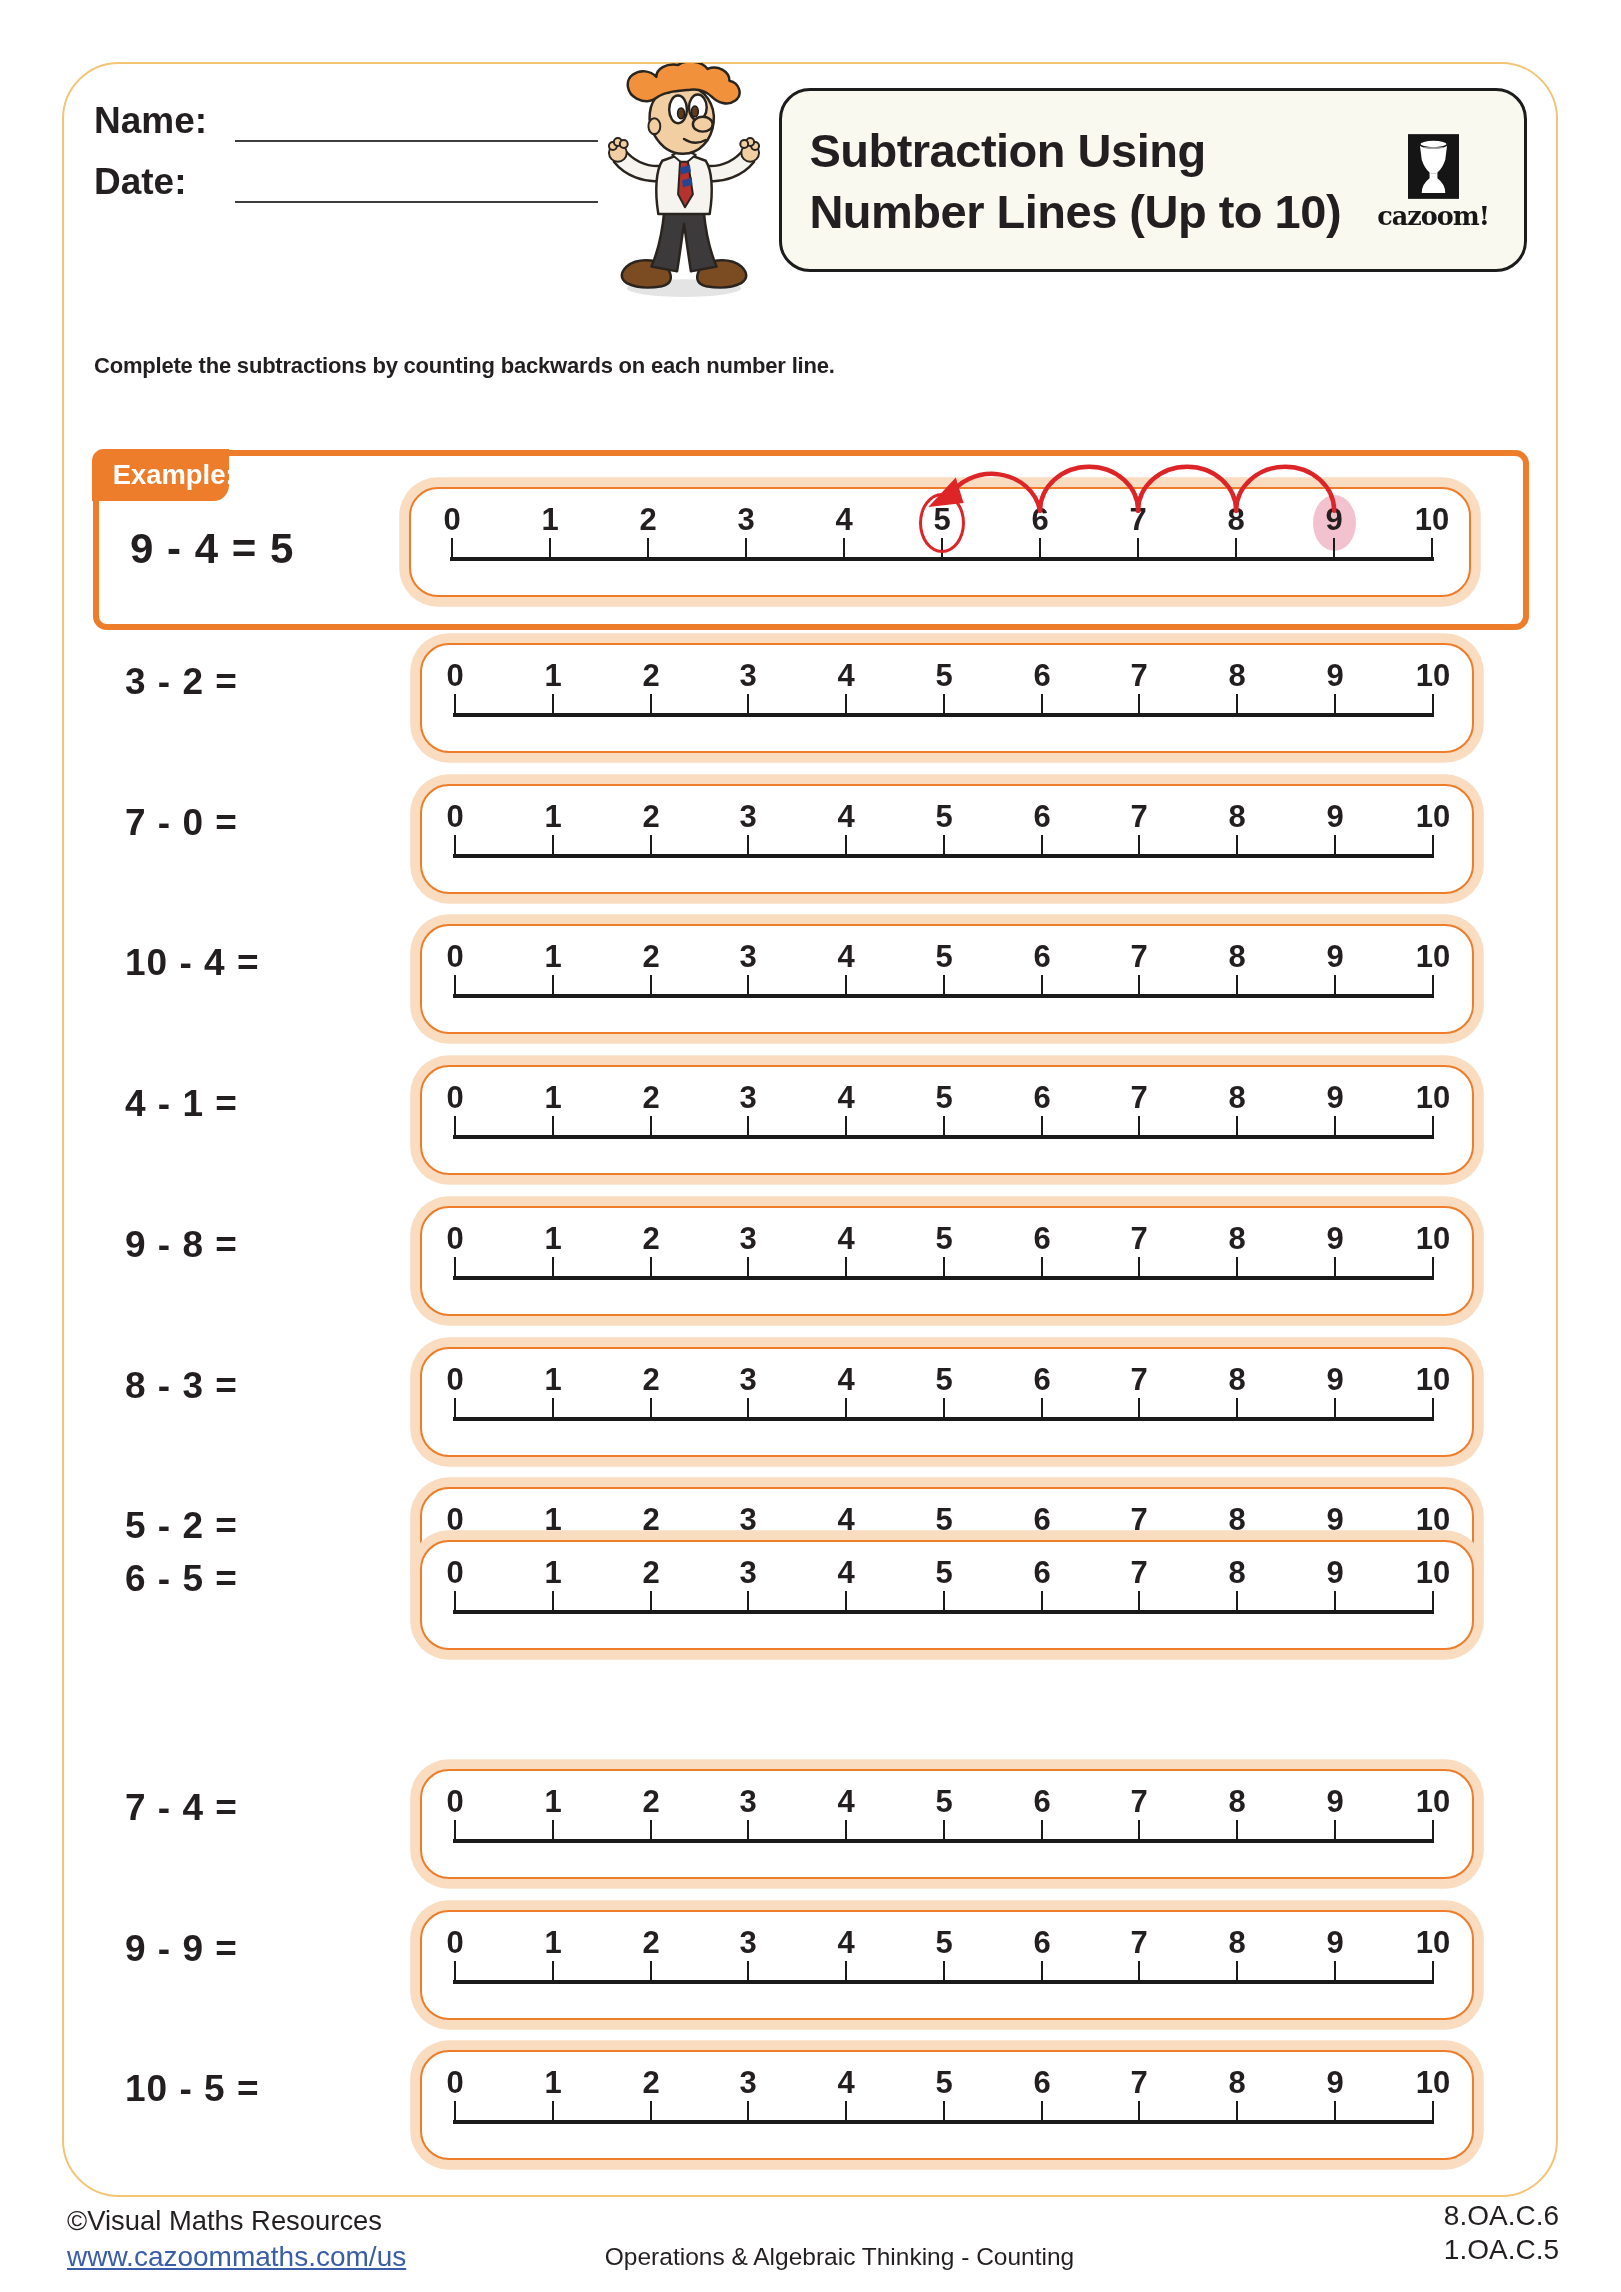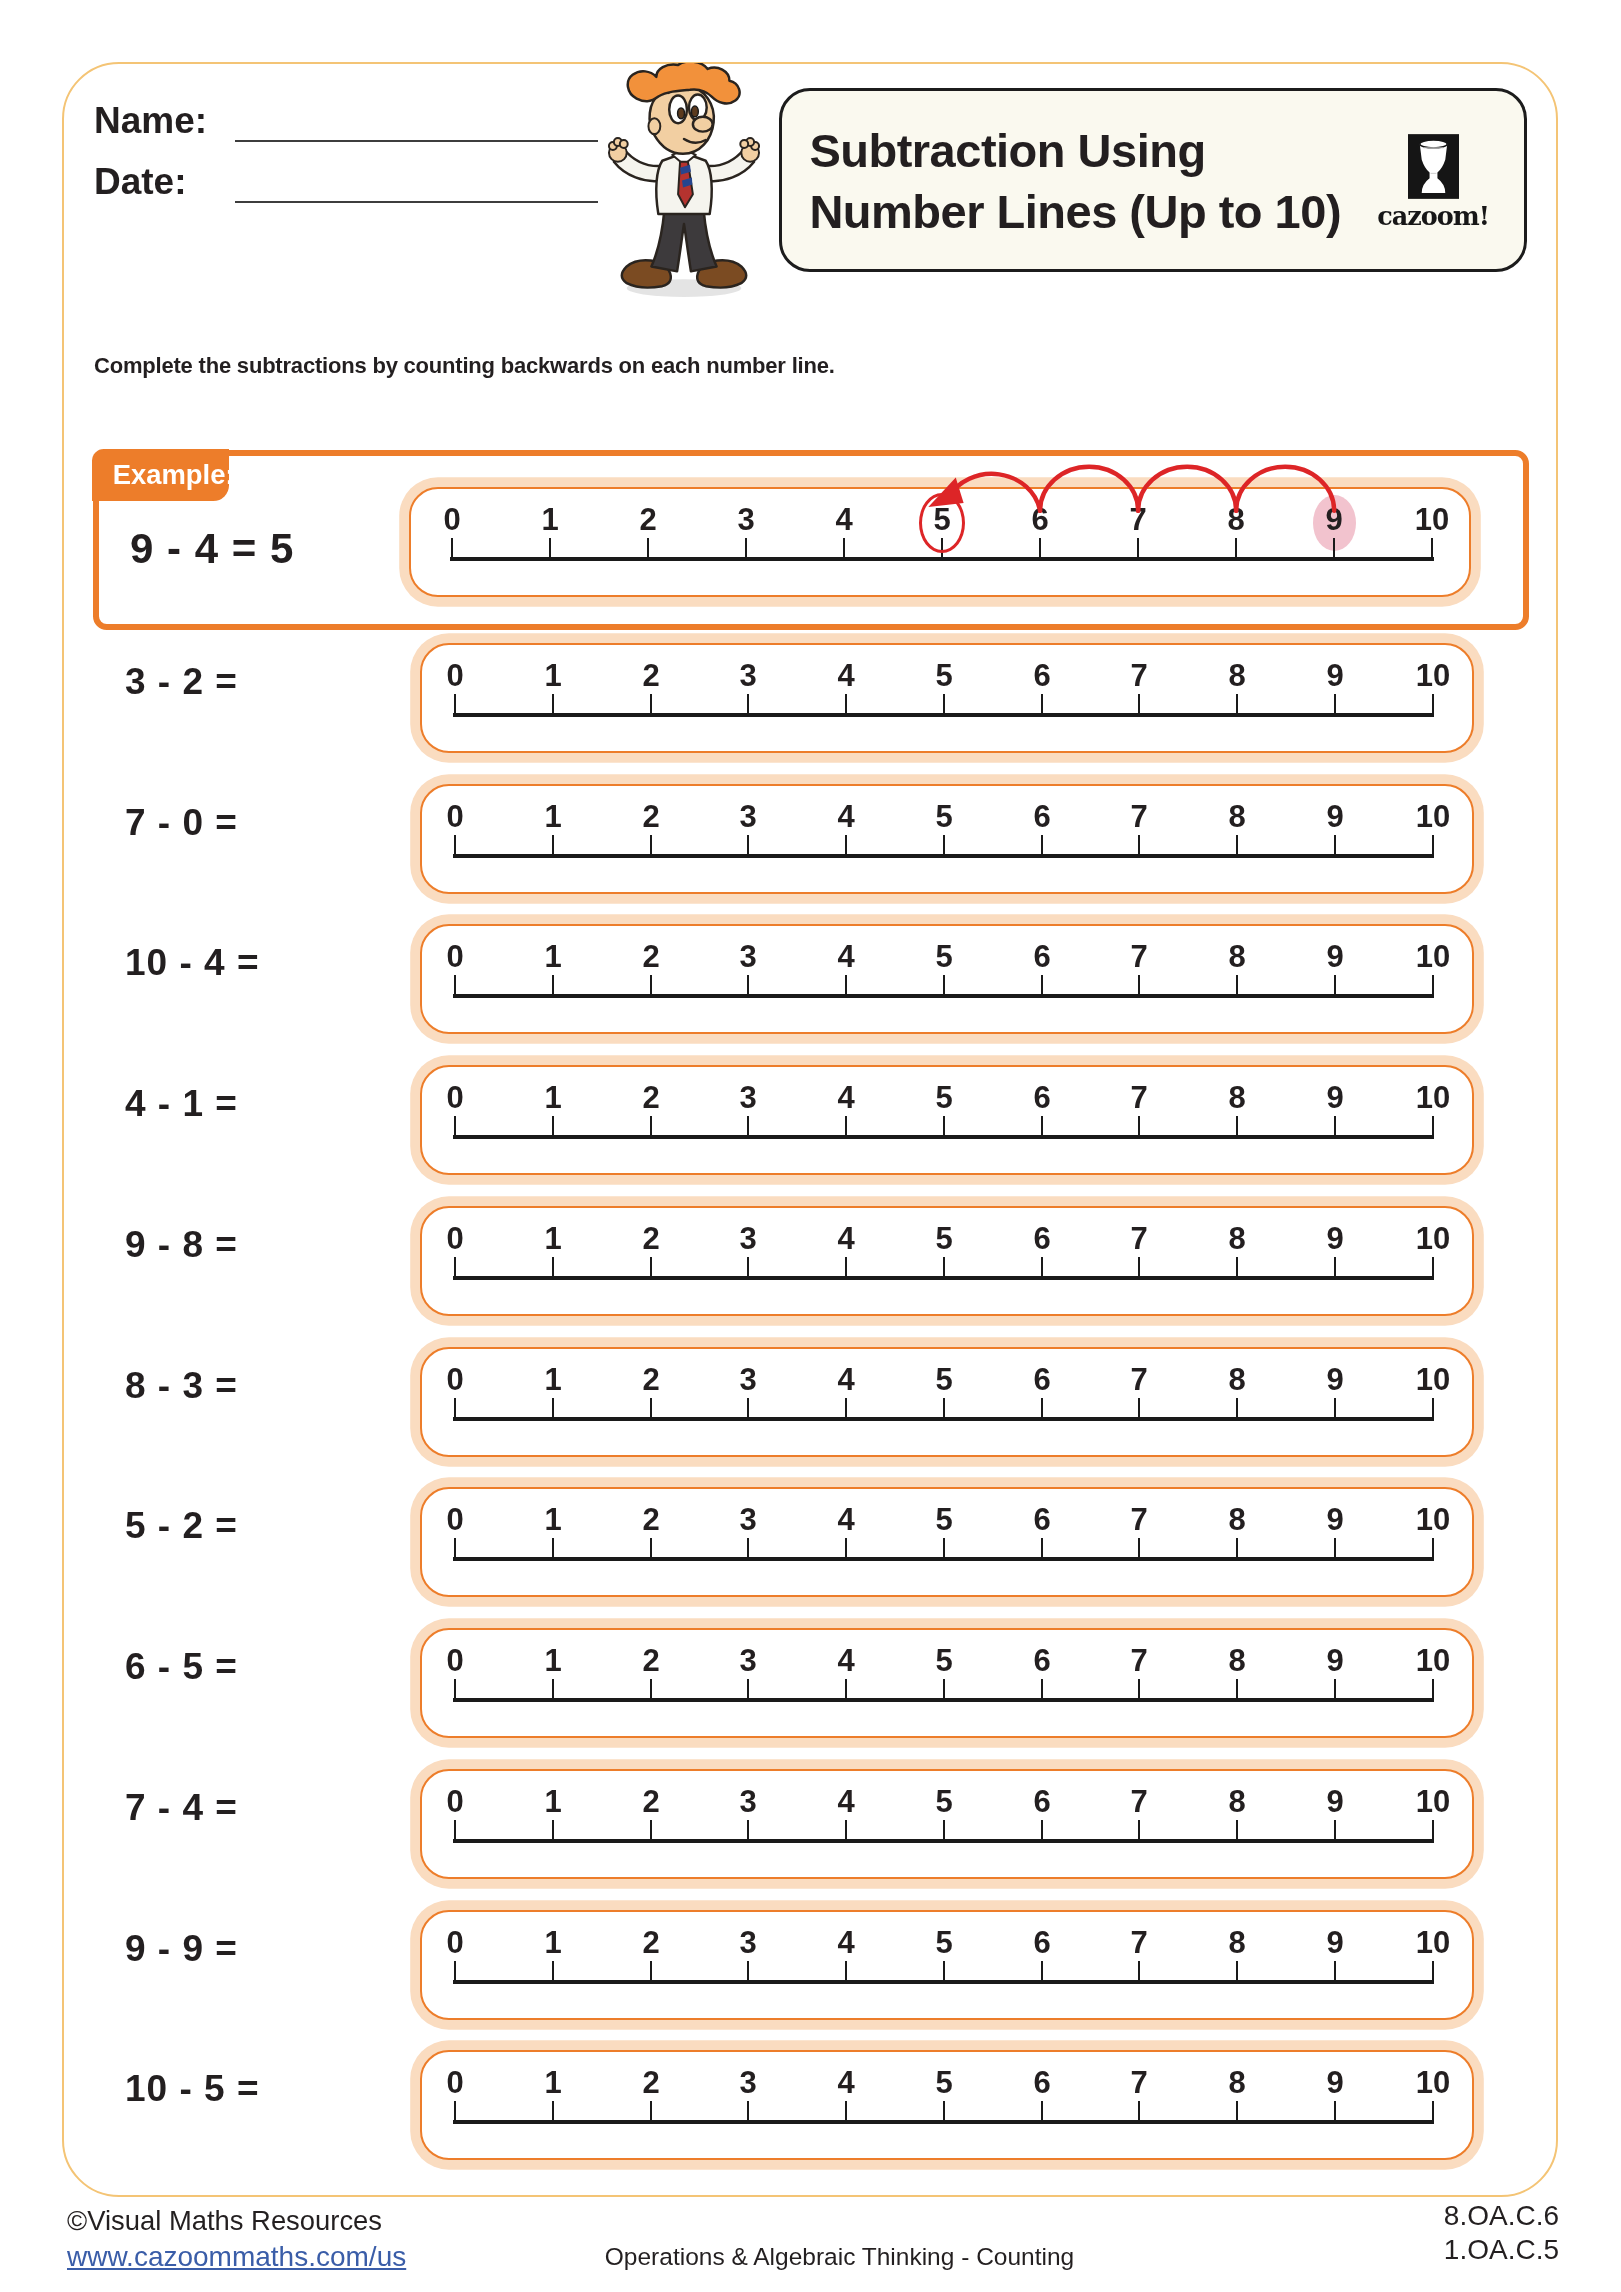--- a/index.html
+++ b/index.html
@@ -551,21 +551,21 @@
             <span class="nl-num">9</span>
             <div class="tick"></div>
           </div>
           <div class="tickg" style="left: 1011px;">
             <span class="nl-num">10</span>
             <div class="tick"></div>
           </div>
           <div class="baseline" style="left: 31px; width: 981px;"></div>
         </div>
   </div>
-      <div class="row" style="top: 1628px;">
+      <div class="row" style="top: 1540px;">
     <div class="row-label">6 - 5 =</div>
     <div class="nl-box row-nl">
           <div class="tickg" style="left: 33px;">
             <span class="nl-num">0</span>
             <div class="tick"></div>
           </div>
           <div class="tickg" style="left: 131px;">
             <span class="nl-num">1</span>
             <div class="tick"></div>
           </div>

